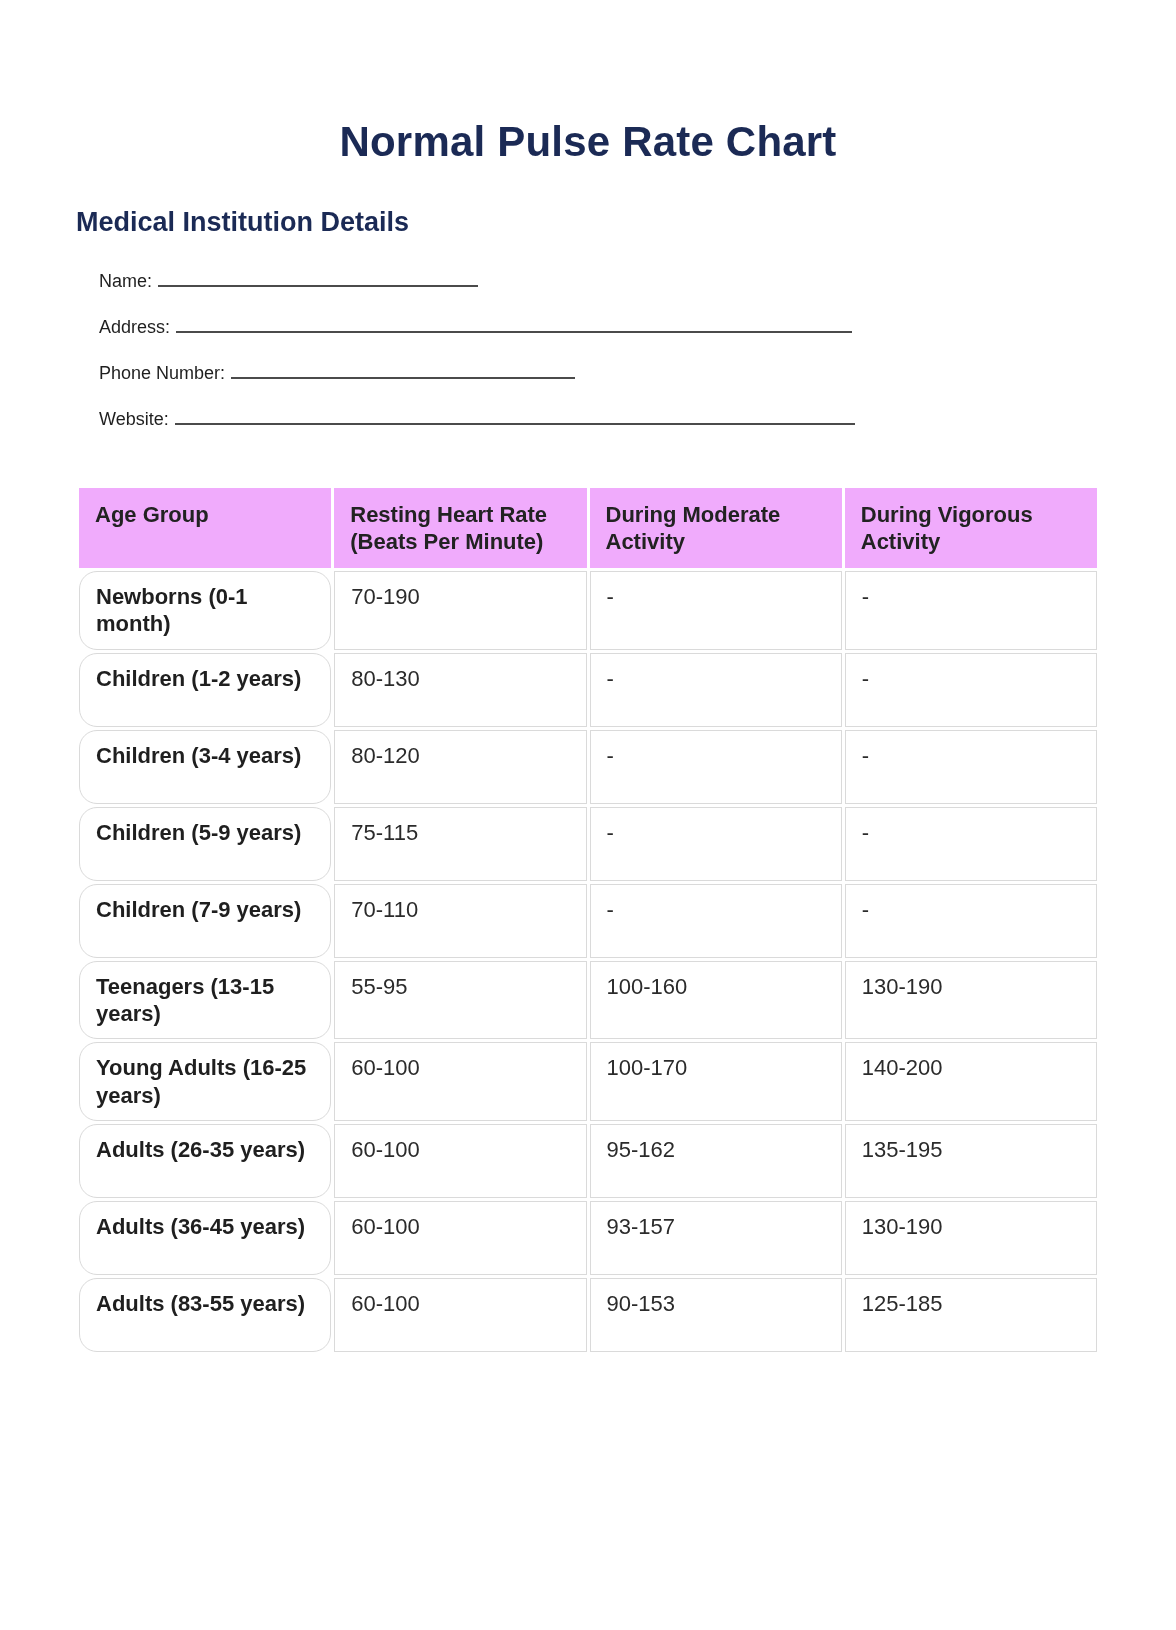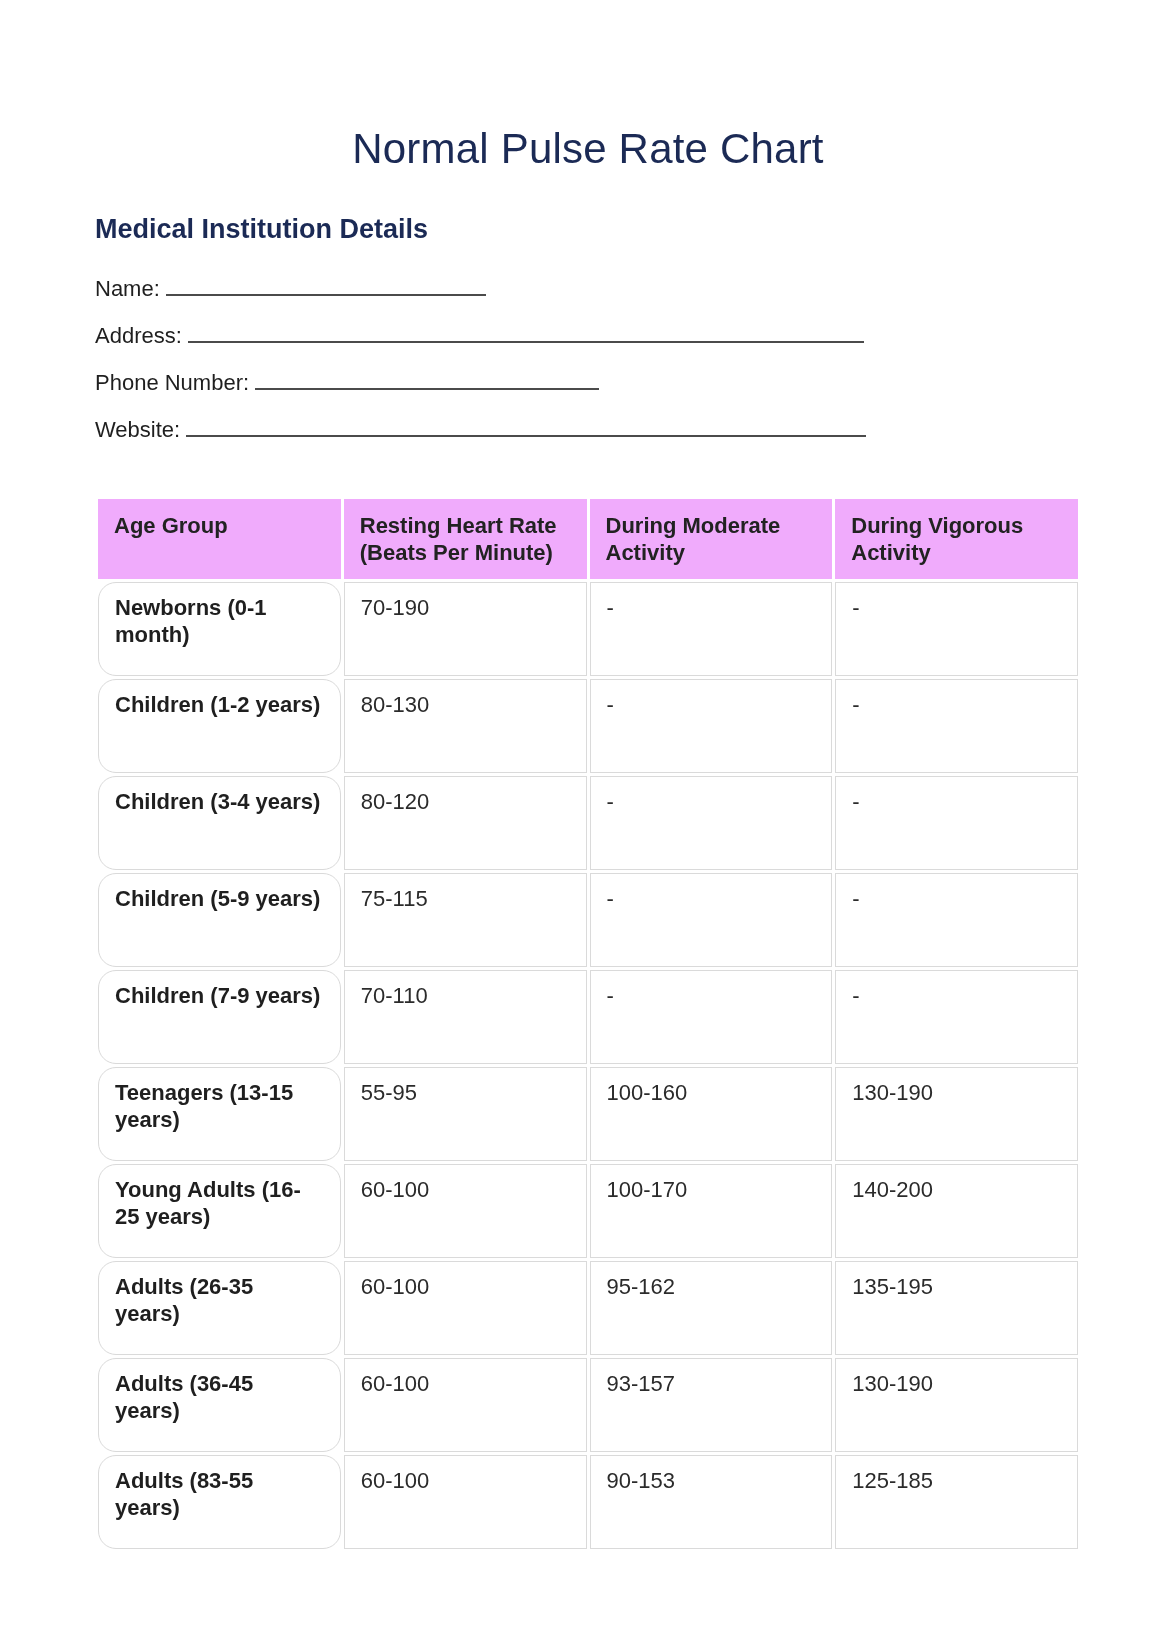--- a/index.html
+++ b/index.html
@@ -7,41 +7,41 @@
   .page {
     position: relative;
     width: 1176px;
     height: 1630px;
     background: #ffffff;
     font-family: "Liberation Sans", sans-serif;
     color: #202020;
     overflow: hidden;
     padding-top: 110px;
   }
-  .content { padding: 0 95px; }
+  .content { padding: 0 76px; }
 
   .doc-title {
-    margin: 15px;
+    margin: 8px;
     text-align: center;
     font-size: 42px;
     line-height: 1.15;
-    font-weight: 400;
+    font-weight: 700;
     color: #1b2a55;
     letter-spacing: 0.2px;
   }
 
   .section-heading {
     margin: 40px 0 0 0;
     font-size: 27px;
     line-height: 1.2;
     font-weight: 700;
     color: #1b2a55;
   }
 
-  .fields { margin-top: 28px; font-size: 22px; line-height: 28px; color: #1f1f1f; }
+  .fields { margin-top: 28px; font-size: 18px; line-height: 28px; color: #1f1f1f; margin-left: 23px; }
   .field-row { margin-bottom: 18px; white-space: nowrap; }
   .field-label { color: #1f1f1f; }
   .blank-line {
     display: inline-block;
     height: 1em;
     margin-left: 6px;
     border-bottom: 2px solid #4b4b4b;
   }
   .w-name    { width: 320px; }
   .w-address { width: 676px; }
@@ -65,21 +65,21 @@
     font-weight: 700;
     color: #222222;
     padding: 13px 16px;
   }
   table.pulse-table td {
     background: #ffffff;
     border: 1px solid #dadada;
     vertical-align: top;
     color: #2b2b2b;
     padding: 11px 16px;
-    height: 94px;
+    height: 74px;
   }
   table.pulse-table td.age-cell {
     font-weight: 700;
     color: #1f1f1f;
     border-radius: 18px;
   }
 </style>
 </head>
 <body>
 

